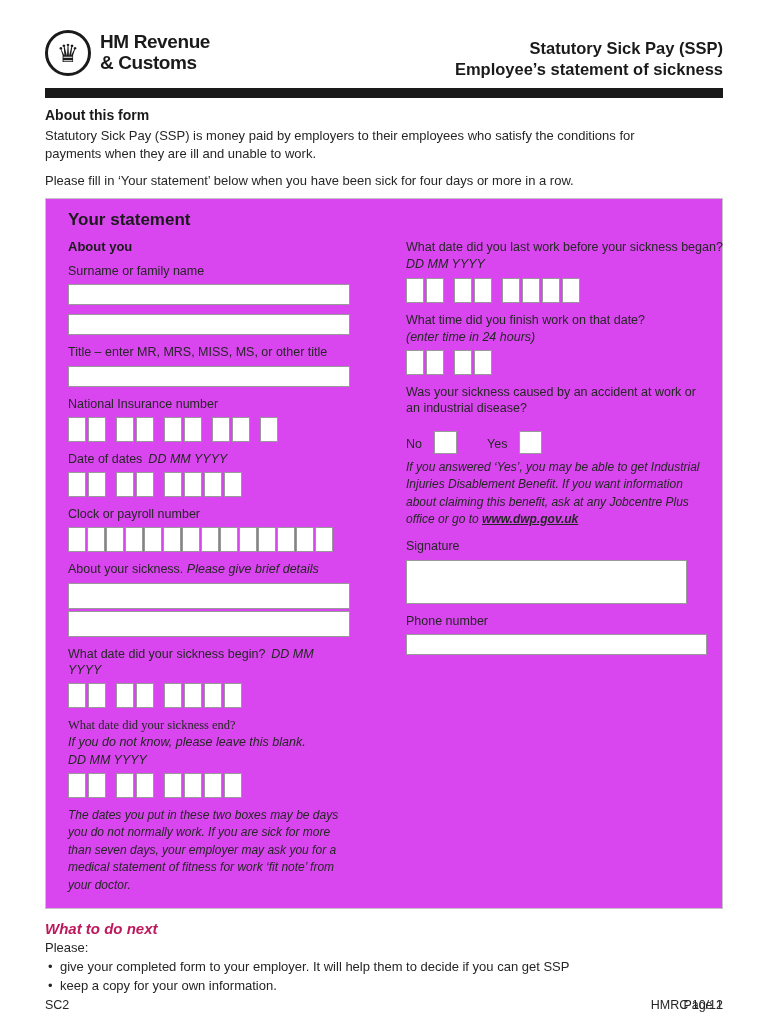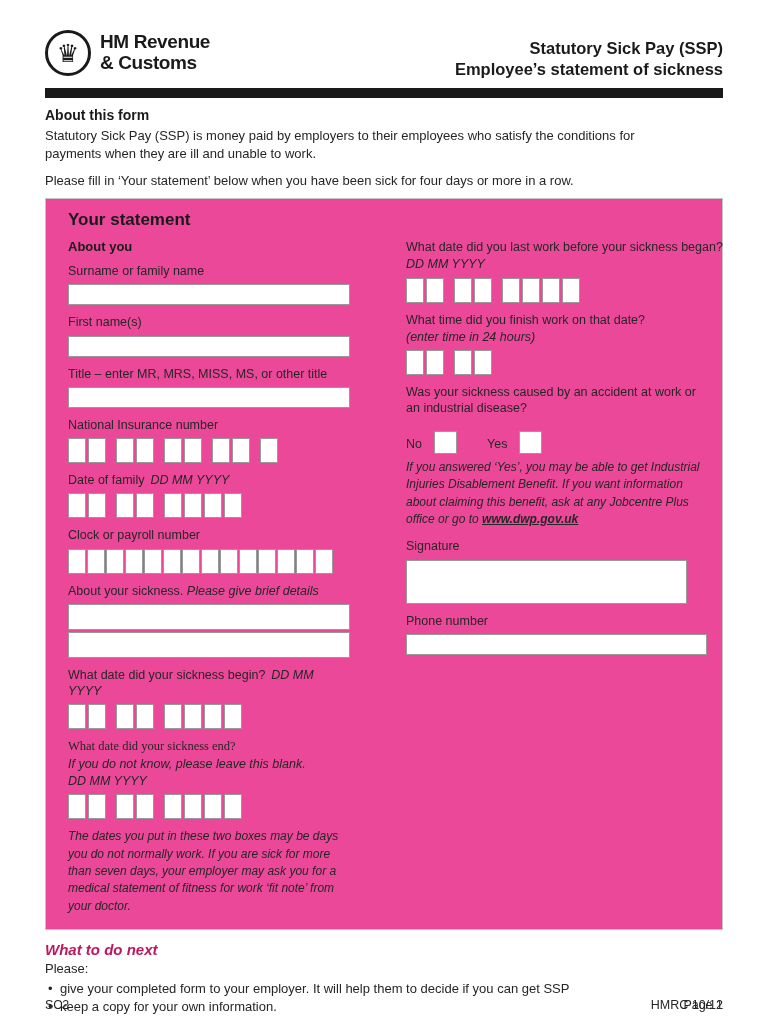--- a/index.html
+++ b/index.html
@@ -25,21 +25,21 @@
   .brand-text { font-weight: bold; font-size: 19px; line-height: 1.08; color: #1a1a1a; letter-spacing: -0.4px; }
   .doc-title { text-align: right; font-weight: bold; font-size: 16.5px; line-height: 1.3; color: #1a1a1a; padding-top: 8px; }
   .black-bar { height: 10px; background: #1a1a1a; margin-top: 7px; }
 
   
   .about { margin-top: 9px; }
   .about h2 { font-size: 14px; margin: 0 0 3px; color: #1a1a1a; }
   .about p { margin: 4px 0 8px; font-size: 13px; line-height: 1.42; max-width: 592px; }
 
   
-  .panel { background: #ec4899; border: 1px solid #c4c4c4; margin-top: 5px; padding: 11px 22px 14px; }
+  .panel { background: #d946ef; border: 1px solid #c4c4c4; margin-top: 5px; padding: 11px 22px 14px; }
   .panel-title { font-size: 17px; font-weight: bold; margin: 0 0 9px; color: #1a1a1a; }
   .cols { display: flex; gap: 56px; align-items: flex-start; }
   .col-left { width: 282px; flex: none; }
   .col-right { width: 301px; flex: none; }
   .subheading { font-size: 13px; font-weight: bold; margin: 0 0 9px; color: #1a1a1a; }
 
   .field-label { font-size: 12.5px; margin: 0 0 5px; line-height: 1.3; }
   .field { margin-bottom: 9px; }
   .it { font-style: italic; }
   .bold-it { font-style: italic; font-weight: bold; text-decoration: underline; }
@@ -119,21 +119,20 @@
 
       <div class="col-left">
         <div class="subheading">About you</div>
 
         <div class="field">
           <div class="field-label">Surname or family name</div>
           <input class="text-input" type="text" style="">
         </div>
 
         <div class="field">
-          <div class="field-label">First name(s)</div>
           <input class="text-input" type="text" style="">
         </div>
 
         <div class="field">
           <div class="field-label">Title – enter MR, MRS, MISS, MS, or other title</div>
           <input class="text-input" type="text" style="">
         </div>
 
         <div class="field">
           <div class="field-label">National Insurance number</div>
@@ -154,21 +153,21 @@
                 <span class="char-box"></span>
                 <span class="char-box"></span>
               </span>
               <span class="box-group">
                 <span class="char-box"></span>
               </span>
             </div>
         </div>
 
         <div class="field">
-          <div class="field-label"><span>Date of family</span><span class="fmt">DD MM YYYY</span></div>
+          <div class="field-label"><span>Date of dates</span><span class="fmt">DD MM YYYY</span></div>
           <div class="boxes-row">
               <span class="box-group">
                 <span class="char-box"></span>
                 <span class="char-box"></span>
               </span>
               <span class="box-group">
                 <span class="char-box"></span>
                 <span class="char-box"></span>
               </span>
               <span class="box-group">

